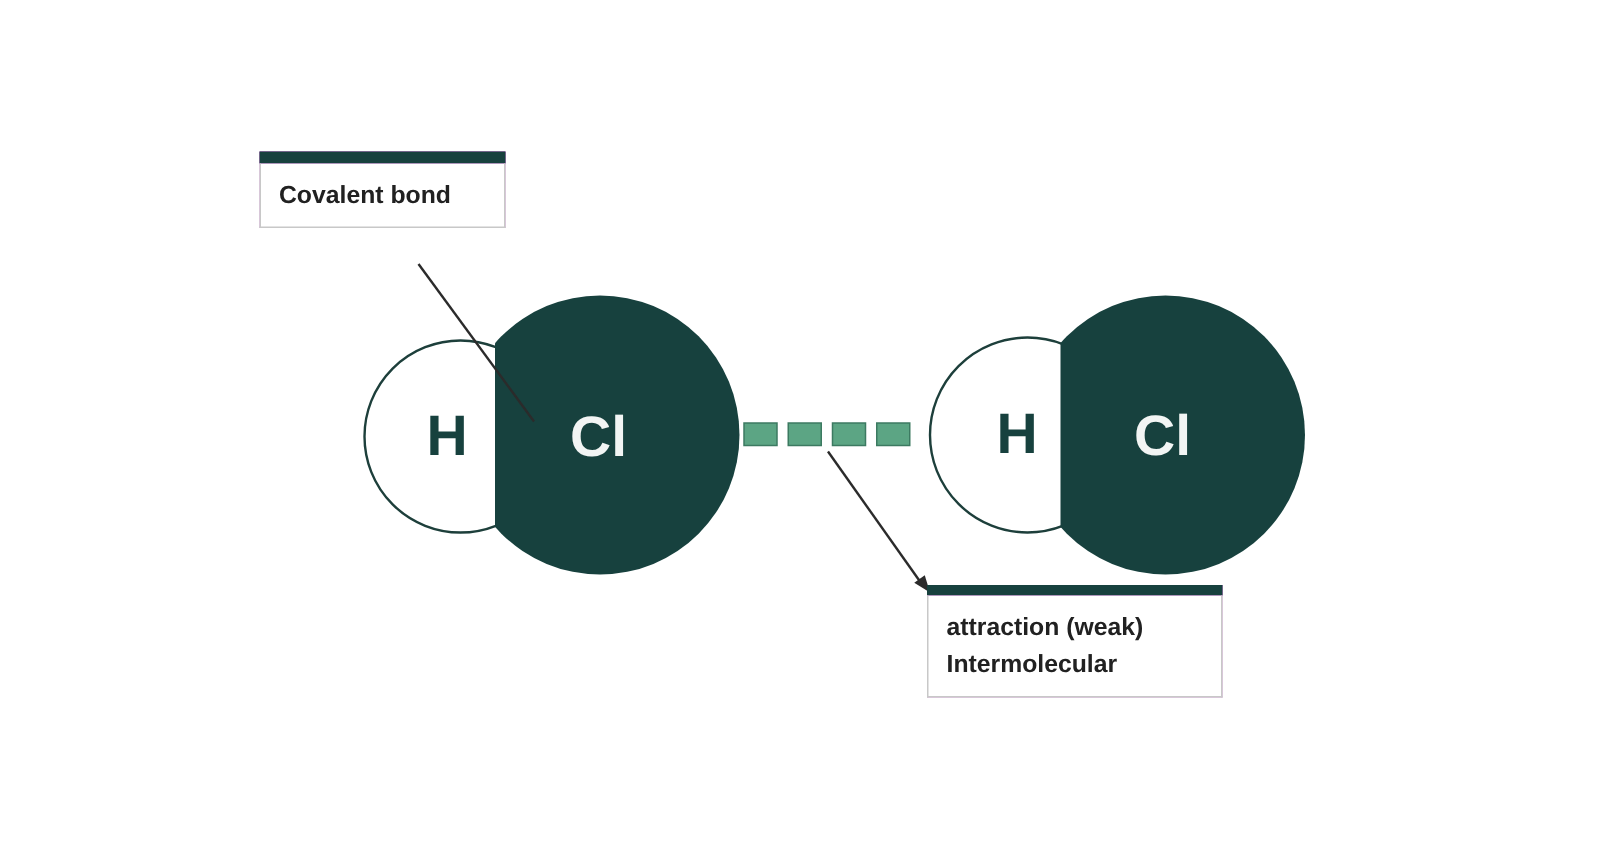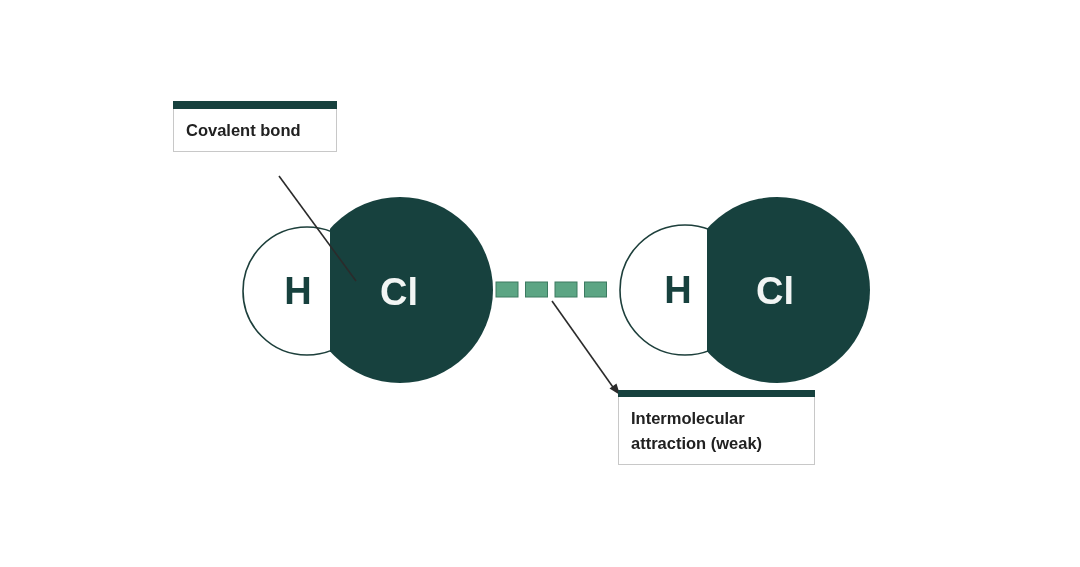--- a/index.html
+++ b/index.html
@@ -88,18 +88,18 @@
   <div class="callout" id="covalent-callout">
     <div class="bar"></div>
     <div class="body">
       <div>Covalent bond</div>
     </div>
   </div>
 
   <div class="callout" id="intermolecular-callout">
     <div class="bar"></div>
     <div class="body">
+      <div>attraction (weak)</div>
       <div>Intermolecular</div>
-      <div>attraction (weak)</div>
     </div>
   </div>
 
 </div>
 
 </body></html>

